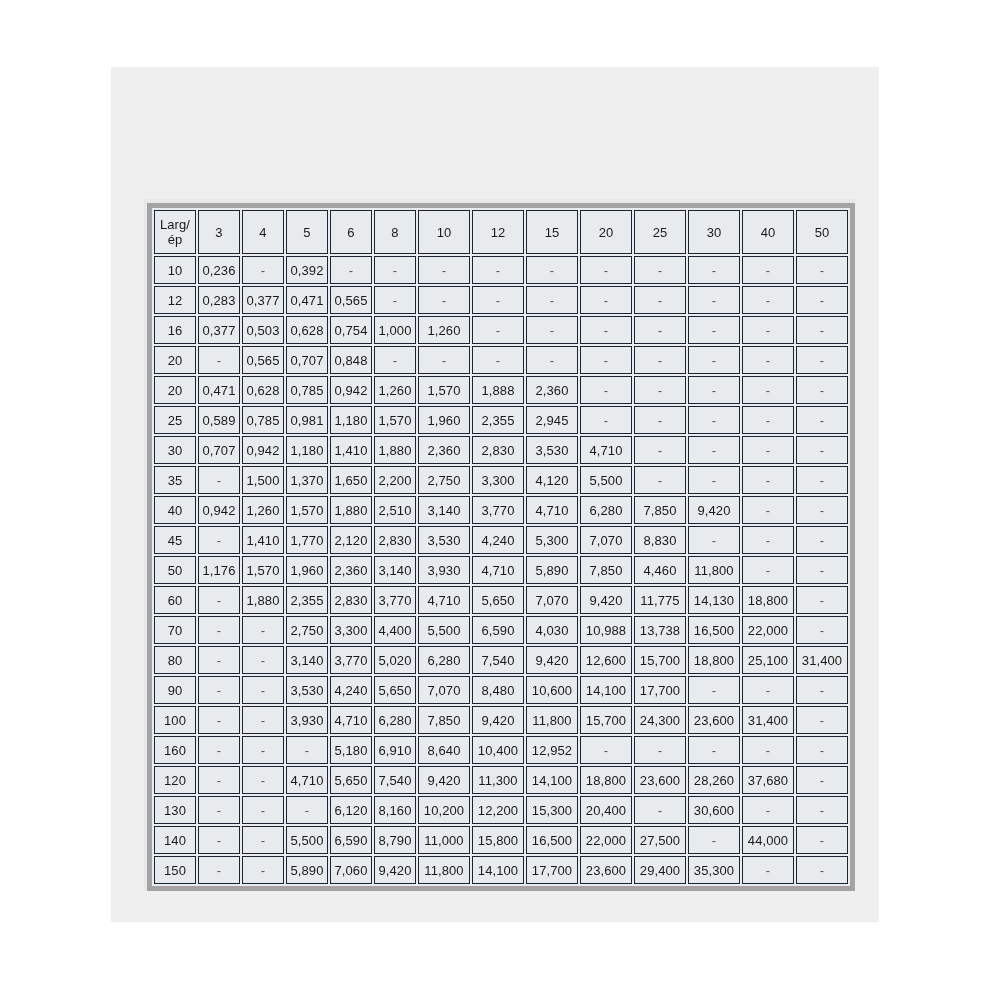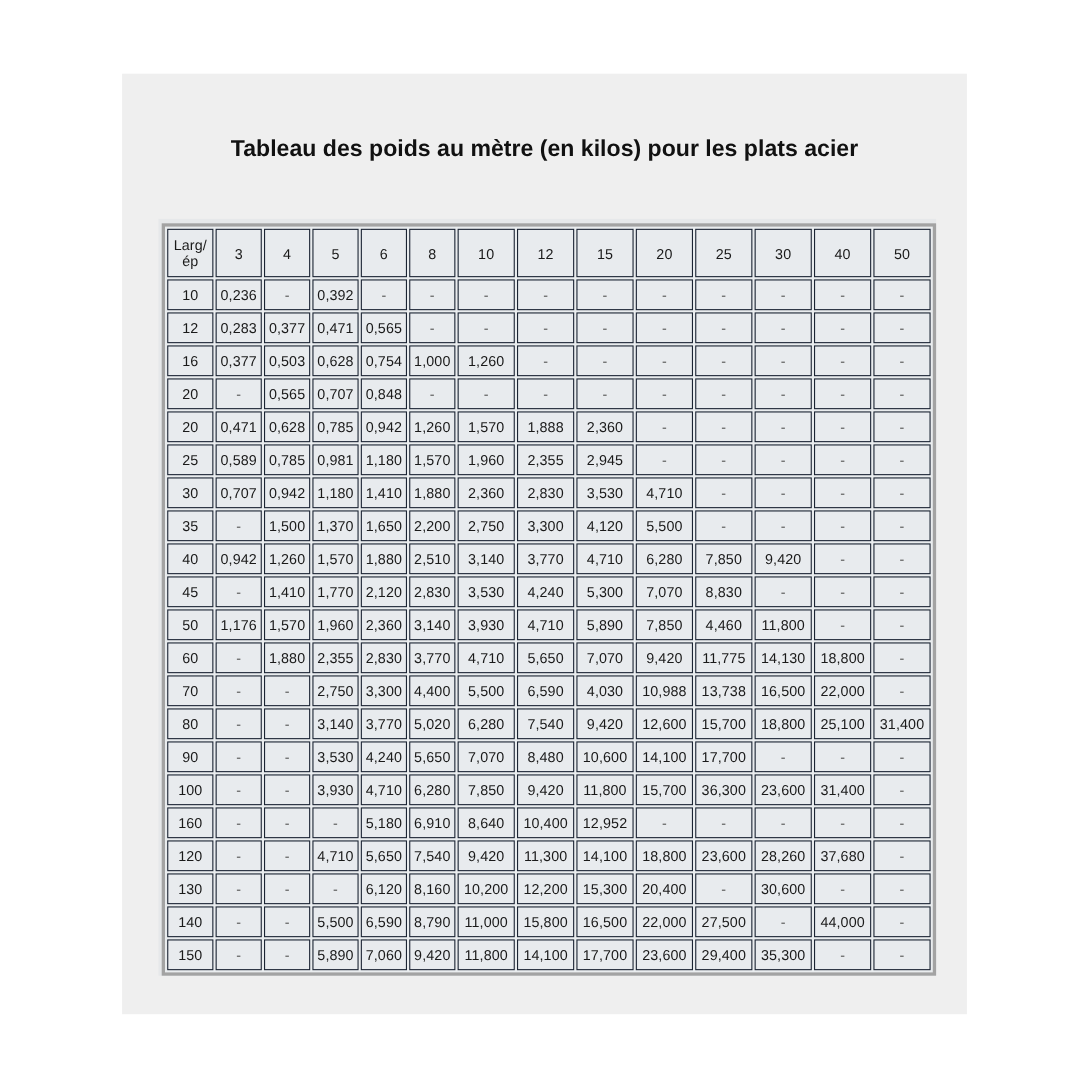--- a/index.html
+++ b/index.html
@@ -31,21 +31,21 @@
       margin: 0;
     }
     .table-wrap {
       position: absolute;
       left: 33px;
       top: 132px;
       padding: 4px 0 0 3px;
       background: #e6e8ea;
     }
     table.weights {
-      border: 3px solid #a3a3a3;
+      border: 5px solid #a3a3a3;
       border-collapse: separate;
       border-spacing: 2px;
       background: #e9ecee;
       font-family: "Liberation Sans", sans-serif;
       font-size: 13px;
       color: #1a1a1a;
     }
     table.weights th,
     table.weights td {
       border: 1px solid #1b2433;
@@ -68,21 +68,20 @@
     .corner {
       line-height: 15px;
       font-size: 13px;
     }
     .dash { color: #555; }
   </style>
 </head>
 <body>
 
 <div class="panel">
-  <h1 class="title">Tableau des poids au mètre (en kilos) pour les plats acier</h1>
 
   <div class="table-wrap">
     <table class="weights">
       <thead>
         <tr>
           <th class="rowhead corner"><span>Larg/</span><br><span>ép</span></th>
           <th class="col-narrow">3</th>
           <th class="col-narrow">4</th>
           <th class="col-narrow">5</th>
           <th class="col-narrow">6</th>
@@ -342,21 +341,21 @@
             <td class="rowhead">100</td>
             <td class="dash">-</td>
             <td class="dash">-</td>
             <td>3,930</td>
             <td>4,710</td>
             <td>6,280</td>
             <td>7,850</td>
             <td>9,420</td>
             <td>11,800</td>
             <td>15,700</td>
-            <td>36,300</td>
+            <td>24,300</td>
             <td>23,600</td>
             <td>31,400</td>
             <td class="dash">-</td>
           </tr>
           <tr>
             <td class="rowhead">160</td>
             <td class="dash">-</td>
             <td class="dash">-</td>
             <td class="dash">-</td>
             <td>5,180</td>

